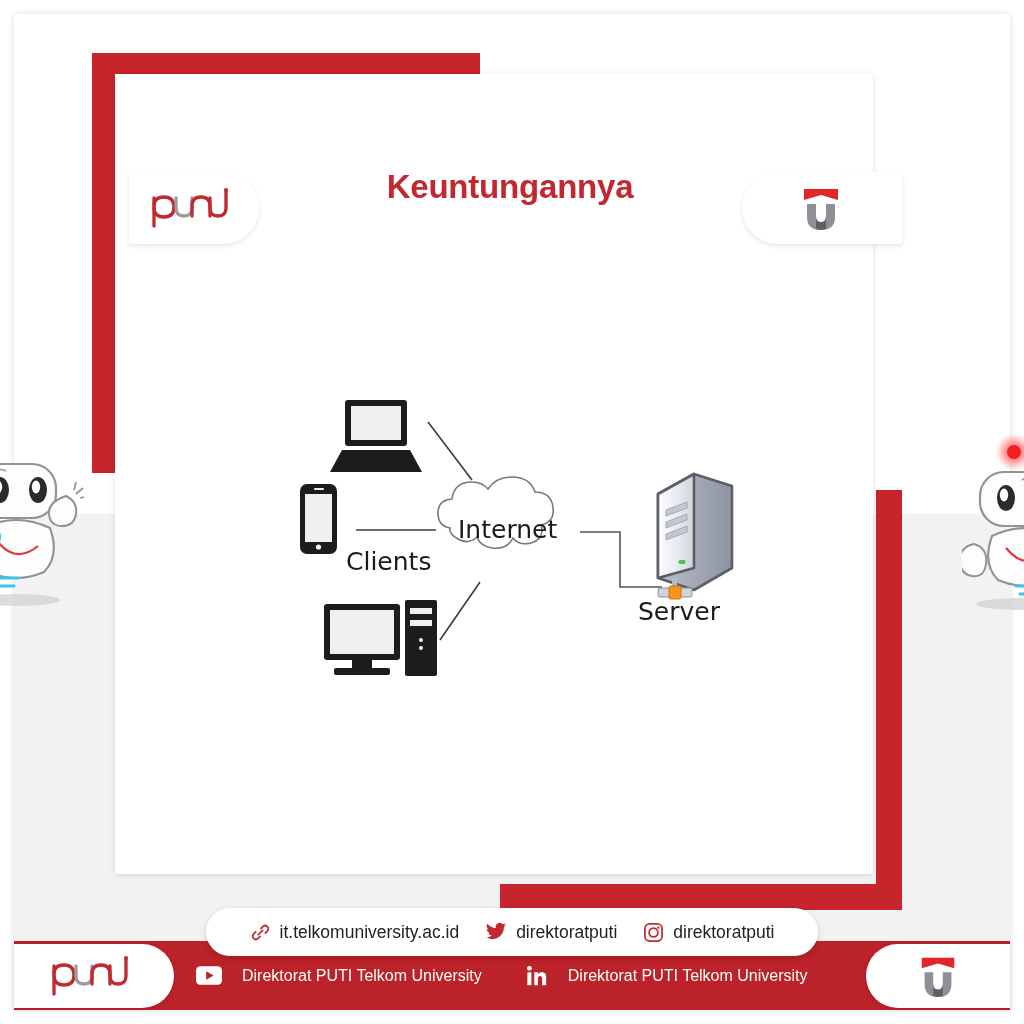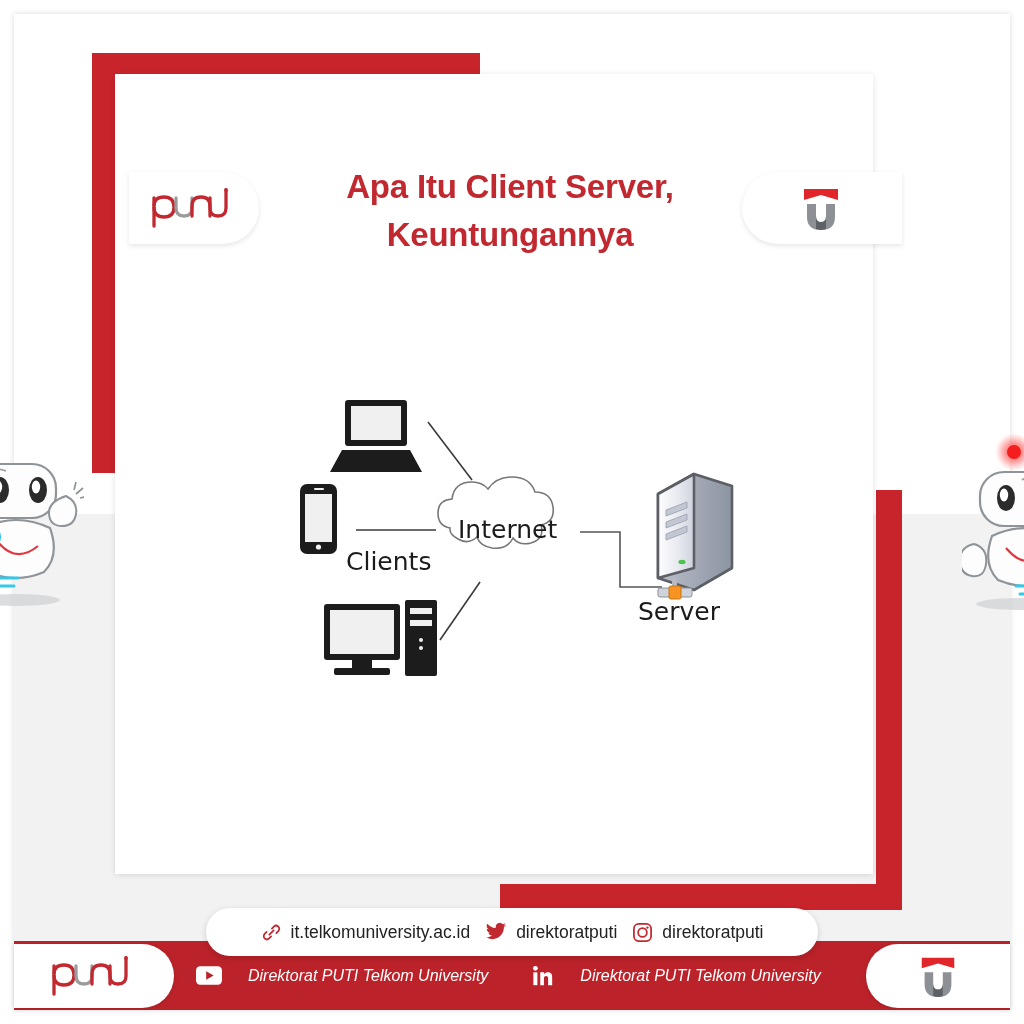--- a/index.html
+++ b/index.html
@@ -81,21 +81,21 @@
   
   .diagram{
     position:absolute;left:290px;top:382px;width:470px;height:300px;z-index:7;
   }
 
   
   .social-pill{
     position:absolute;left:206px;top:908px;width:612px;height:48px;
     background:#ffffff;border-radius:24px;
     box-shadow:0 2px 6px rgba(0,0,0,.16);
-    z-index:12;display:flex;align-items:center;justify-content:center;gap:15px;
+    z-index:12;display:flex;align-items:center;justify-content:center;gap:26px;
   }
   .social-item{display:flex;align-items:center;gap:9px;}
   .social-item span.txt{font-size:17.5px;color:#222;font-family:"Liberation Sans",sans-serif;}
 
   
   .footer-bar{
     position:absolute;left:14px;top:941px;width:996px;height:69px;
     background:#bc2229;z-index:9;
   }
   .footer-logo-left{
@@ -108,21 +108,21 @@
     position:absolute;left:866px;top:944px;width:144px;height:64px;
     background:#ffffff;border-radius:32px 0 0 32px;
     z-index:11;display:flex;align-items:center;justify-content:center;
     box-shadow:0 1px 4px rgba(0,0,0,.12);
   }
   .footer-links{
     position:absolute;left:180px;top:941px;width:690px;height:69px;
     z-index:12;display:flex;align-items:center;gap:44px;
     padding-left:16px;box-sizing:border-box;
   }
-  .f-item{display:flex;align-items:center;gap:26px;font-style:italic;}
+  .f-item{display:flex;align-items:center;gap:20px;}
   .f-item .txt{color:#ffffff;font-size:16px;font-family:"Liberation Sans",sans-serif;white-space:nowrap;}
 
   
   .robot{position:absolute;z-index:3;}
   .robot-left{left:-46px;top:438px;}
   .robot-right{left:962px;top:432px;}
 </style>
 </head>
 <body>
 
@@ -213,21 +213,20 @@
 
   <div class="hdr-logo-right">
     <svg width="46" height="50" viewBox="0 0 46 50">
       <path d="M6 6 L40 6 L40 17 L23 12 L6 17 Z" fill="#e0262b"></path>
       <path d="M9 21 L18 21 L18 33 q0 6 5 6 q5 0 5 -6 L28 21 L37 21 L37 34 q0 13 -14 13 q-14 0 -14 -13 Z" fill="#8d9094"></path>
       <path d="M18 33 q0 6 5 6 q5 0 5 -6 L28 46 q-5 2 -10 0 Z" fill="#4d5054" opacity=".75"></path>
     </svg>
   </div>
 
   <div class="title">
-    <div>Apa Itu Client Server,</div>
     <div>Keuntungannya</div>
   </div>
 
   <div class="diagram">
     <svg width="470" height="300" viewBox="0 0 470 300">
 
       <g stroke="#3a3a3a" stroke-width="1.6" fill="none">
         <line x1="138" y1="40" x2="182" y2="98"></line>
         <line x1="66" y1="148" x2="146" y2="148"></line>
         <line x1="150" y1="258" x2="190" y2="200"></line>

